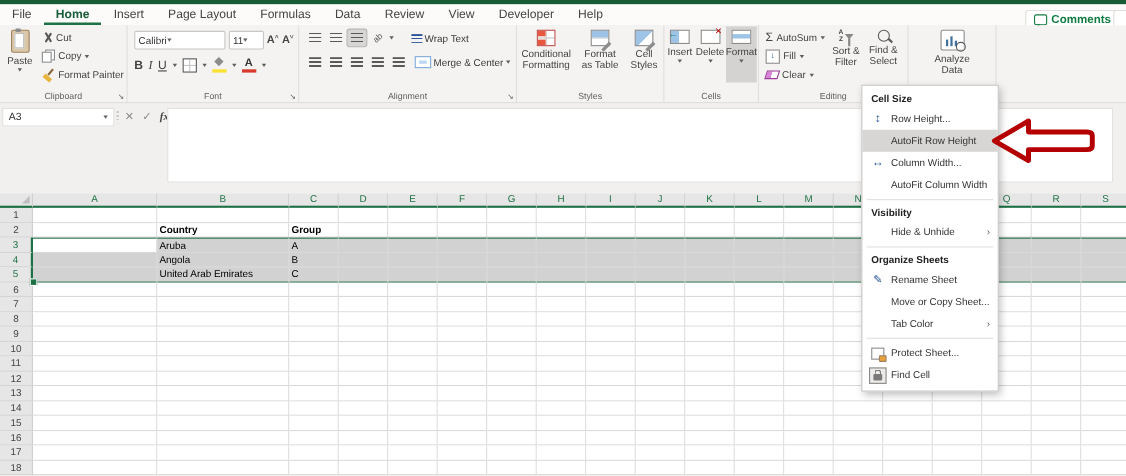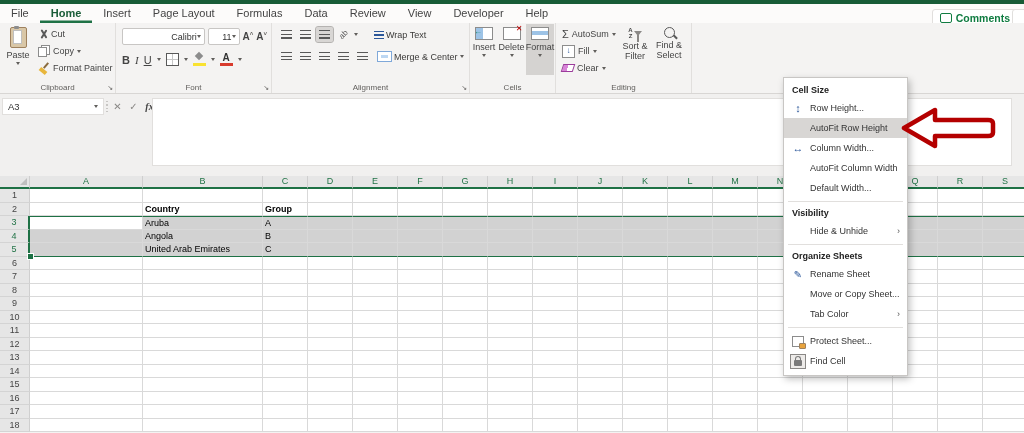--- a/index.html
+++ b/index.html
@@ -20,21 +20,21 @@
   
   .ribbon{position:absolute;left:0;top:23px;width:1024px;height:70px;background:#F4F3F2;border-bottom:1px solid #D8D6D4;display:flex;}
   .rgroup{position:relative;height:70px;border-right:1px solid #E1DFDD;box-sizing:border-box;}
   .rgroup .glabel{position:absolute;bottom:1px;left:0;right:0;text-align:center;font-size:8px;color:#605E5C;}
   .launcher{position:absolute;bottom:1px;right:2px;font-size:7px;color:#605E5C;}
   .gcontent{position:absolute;left:0;top:1px;right:0;height:54px;}
   .bigbtn{display:inline-flex;flex-direction:column;align-items:center;justify-content:flex-start;gap:2px;padding:3px 4px 0 4px;height:51px;box-sizing:border-box;text-align:center;color:#444;}
   .bigbtn .blabel{font-size:9px;line-height:10px;}
   .smallrow{display:flex;align-items:center;gap:3px;height:17px;padding-left:2px;color:#444;}
   .cv{display:inline-block;width:0;height:0;border-left:2.8px solid transparent;border-right:2.8px solid transparent;border-top:3.2px solid #605E5C;}
-  .combo{display:flex;align-items:center;justify-content:flex-end;background:#fff;border:1px solid #C8C6C4;border-radius:2px;height:15px;padding:0 3px;color:#333;}
+  .combo{display:flex;align-items:center;justify-content:flex-start;background:#fff;border:1px solid #C8C6C4;border-radius:2px;height:15px;padding:0 3px;color:#333;}
   .ibtn{display:inline-flex;align-items:center;justify-content:center;width:17px;height:15px;border-radius:2px;}
   .ibtn.pressed{background:#D8D6D4;outline:1px solid #B5B3B1;}
   .pressedbtn{background:#D5D3D1;}
 
   
   .i-paste{width:15px;height:19px;border:1.5px solid #9E815E;border-radius:2px;background:#D9C7A7;position:relative;}
   .i-paste::before{content:"";position:absolute;left:3.5px;top:-2.5px;width:5px;height:3px;background:#8C8C8C;border-radius:1px;}
   .i-paste::after{content:"";position:absolute;left:2px;top:2px;width:7px;height:12px;background:#fff;border:1px solid #BFBFBF;}
   .i-cut{position:relative;width:10px;height:11px;}
   .i-cut::before,.i-cut::after{content:"";position:absolute;top:0;left:4.5px;width:1.5px;height:10px;background:#595959;border-radius:1px;}
@@ -267,20 +267,37 @@
           <span class="i-merge"></span>
           <span>Merge &amp; Center</span>
           <span class="cv"></span>
         </div>
       </div>
       <div class="glabel">Alignment</div>
       <div class="launcher">↘</div>
     </div>
 
 
+    <div class="rgroup" style="width:134px;">
+      <div class="gcontent" style="display:flex;justify-content:center;gap:2px;">
+        <div class="bigbtn" style="width:52px;">
+          <span class="minigrid i-cf"></span>
+          <span class="blabel">Conditional Formatting</span>
+        </div>
+        <div class="bigbtn" style="width:42px;">
+          <span class="minigrid i-ftab pencil"></span>
+          <span class="blabel">Format as Table</span>
+        </div>
+        <div class="bigbtn" style="width:34px;">
+          <span class="minigrid i-cstyles pencil"></span>
+          <span class="blabel">Cell Styles</span>
+        </div>
+      </div>
+      <div class="glabel">Styles</div>
+    </div>
 
     <div class="rgroup" style="width:86px;">
       <div class="gcontent" style="display:flex;justify-content:center;gap:1px;">
         <div class="bigbtn" style="width:26px;">
           <span class="minigrid i-insert"></span>
           <span class="blabel">Insert</span>
           <span class="cv"></span>
         </div>
         <div class="bigbtn" style="width:27px;">
           <span class="minigrid i-delete"></span>
@@ -323,20 +340,29 @@
           <span class="blabel">Sort &amp; Filter</span>
         </div>
         <div class="bigbtn" style="width:34px;">
           <span class="i-mag"></span>
           <span class="blabel">Find &amp; Select</span>
         </div>
       </div>
       <div class="glabel">Editing</div>
     </div>
 
+    <div class="rgroup" style="width:80px;">
+      <div class="gcontent" style="display:flex;justify-content:center;">
+        <div class="bigbtn" style="width:44px;">
+          <span class="i-analyze"></span>
+          <span class="blabel">Analyze Data</span>
+        </div>
+      </div>
+      <div class="glabel">Analysis</div>
+    </div>
   </div>
 
   <div class="fbar">
     <div class="namebox">
       <span>A3</span>
       <span class="cv"></span>
     </div>
     <div class="dots"></div>
     <div class="fbtn" style="left:110px;">✕</div>
     <div class="fbtn" style="left:126px;">✓</div>
@@ -781,24 +807,20 @@
       <div class="m-item">
         <span class="m-icon">
           <span class="mi-arrow">↔</span>
         </span>
         <span>Column Width...</span>
       </div>
       <div class="m-item">
         <span class="m-noicon"></span>
         <span>AutoFit Column Width</span>
       </div>
-      <div class="m-item">
-        <span class="m-noicon"></span>
-        <span>Default Width...</span>
-      </div>
       <div class="m-sep"></div>
       <div class="m-header">Visibility</div>
       <div class="m-item">
         <span class="m-noicon"></span>
         <span>Hide &amp; Unhide</span>
         <span class="m-sub">›</span>
       </div>
       <div class="m-sep"></div>
       <div class="m-header">Organize Sheets</div>
       <div class="m-item">

